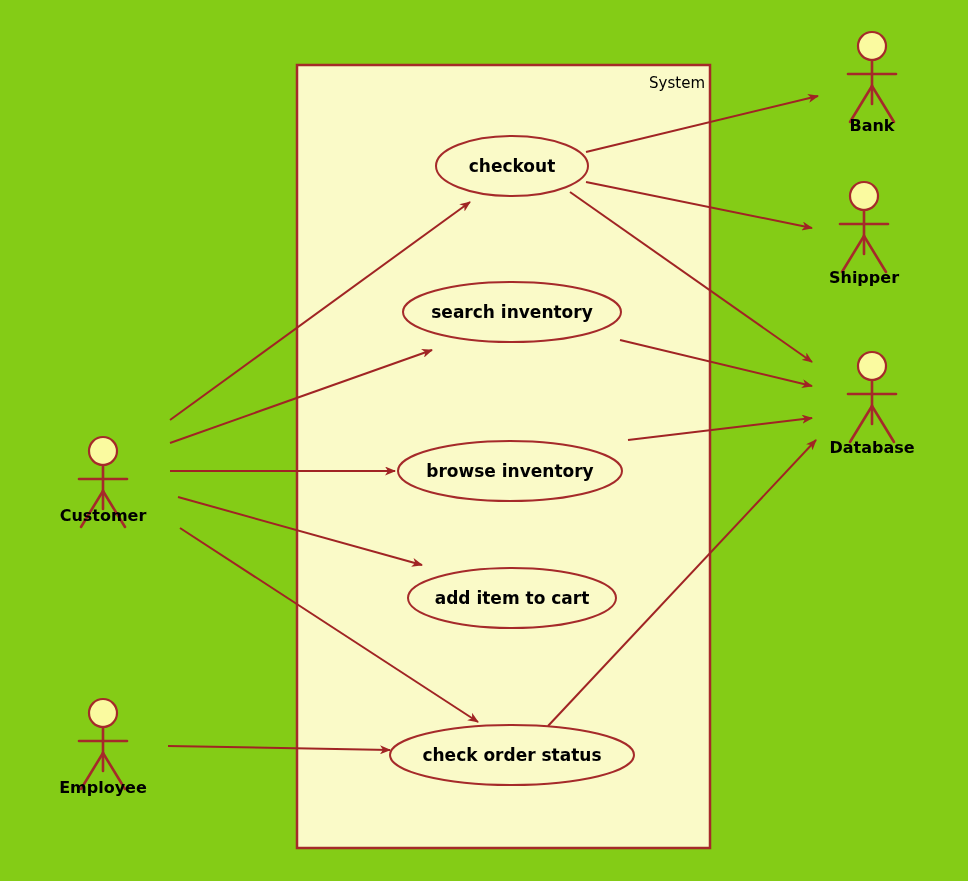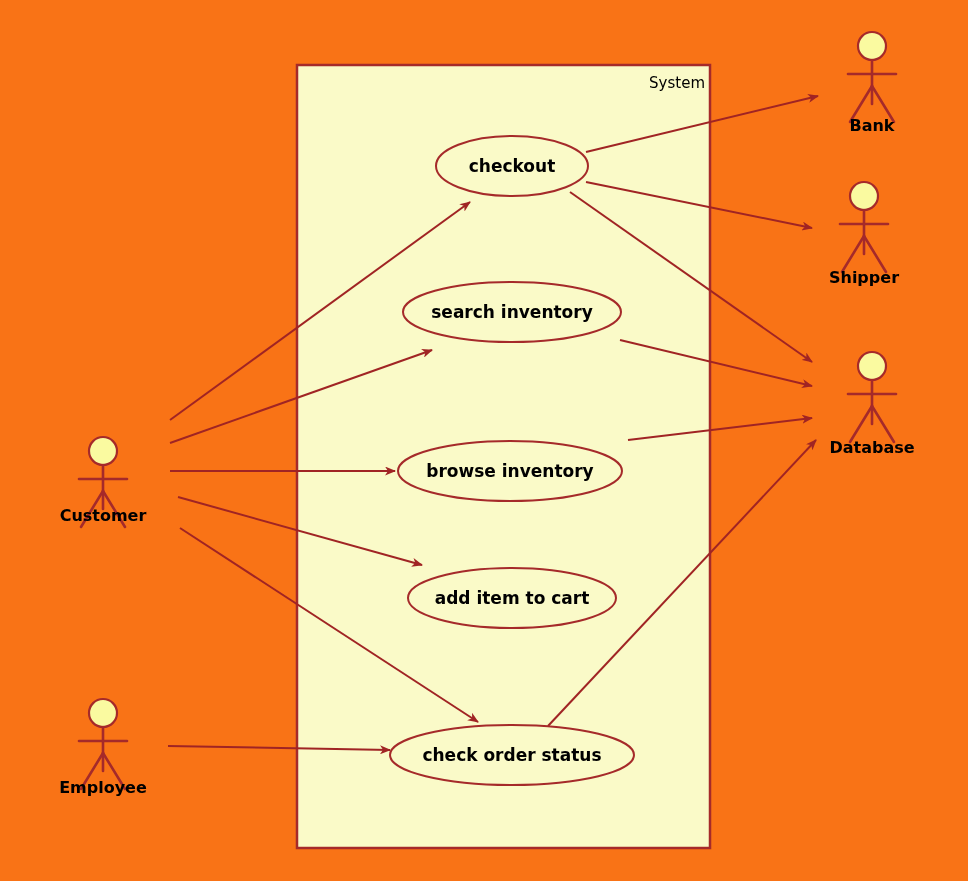--- a/index.html
+++ b/index.html
@@ -8,21 +8,21 @@
     padding: 0;
     background: #ffffff;
   }
   body {
     font-family: "DejaVu Sans", "Liberation Sans", sans-serif;
   }
   #canvas-wrap {
     position: relative;
     width: 968px;
     height: 881px;
-    background: #f97316;
+    background: #84cc16;
     overflow: hidden;
   }
   svg#diagram {
     position: absolute;
     left: 0;
     top: 0;
     width: 968px;
     height: 881px;
     display: block;
   }

